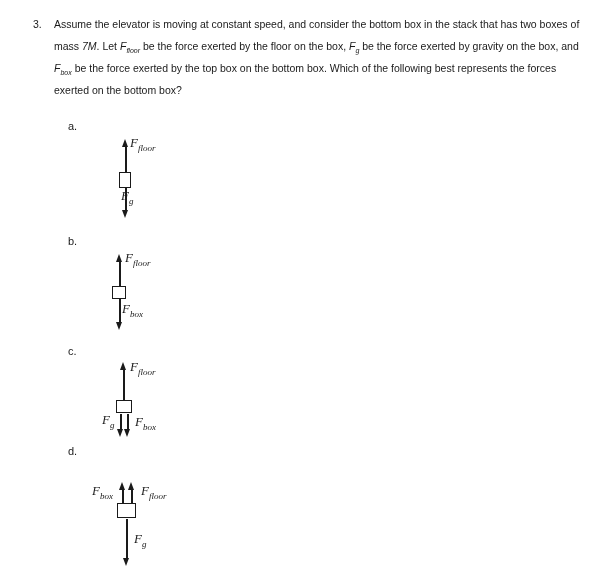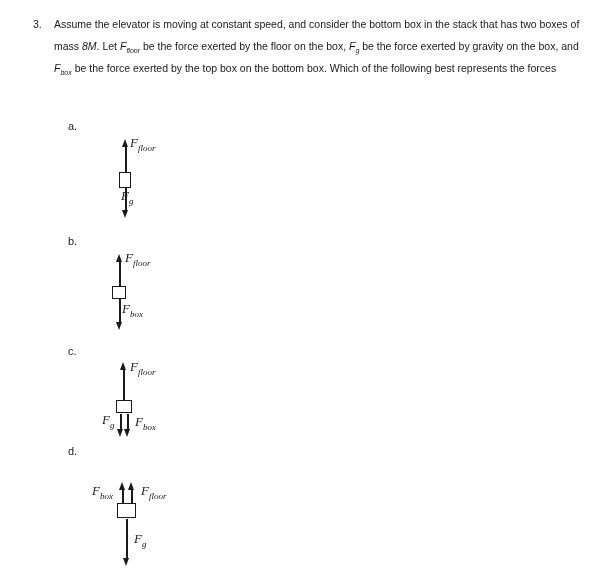--- a/index.html
+++ b/index.html
@@ -71,22 +71,23 @@
   .flabel sub { font-size: 9px; }
 </style>
 </head>
 <body>
 
 <div class="page">
 
   <span class="qnum">3.</span>
   <div class="qtext">
     <div class="qline">Assume the elevator is moving at constant speed, and consider the bottom box in the stack that has two boxes of</div>
-    <div class="qline">mass <i>8M</i>. Let <span class="fmath"><i>F</i><sub>floor</sub></span> be the force exerted by the floor on the box, <span class="fmath"><i>F</i><sub>g</sub></span> be the force exerted by gravity on the box, and</div>
+    <div class="qline">mass <i>7M</i>. Let <span class="fmath"><i>F</i><sub>floor</sub></span> be the force exerted by the floor on the box, <span class="fmath"><i>F</i><sub>g</sub></span> be the force exerted by gravity on the box, and</div>
     <div class="qline"><span class="fmath"><i>F</i><sub>box</sub></span> be the force exerted by the top box on the bottom box. Which of the following best represents the forces</div>
+    <div class="qline">exerted on the bottom box?</div>
   </div>
 
   <span class="opt-letter" style="left:68px; top:120px;">a.</span>
   <div>
     <div class="ah-up" style="left:122px; top:139px;"></div>
     <div class="vline" style="left:125px; top:145px; height:66px;"></div>
     <div class="ah-down" style="left:122px; top:210px;"></div>
     <div class="fbd-box" style="left:119px; top:172px; width:10px; height:14px;"></div>
     <span class="flabel" style="left:130px; top:135px;"><i>F</i><sub>floor</sub></span>
     <span class="flabel" style="left:121px; top:188px;"><i>F</i><sub>g</sub></span>

